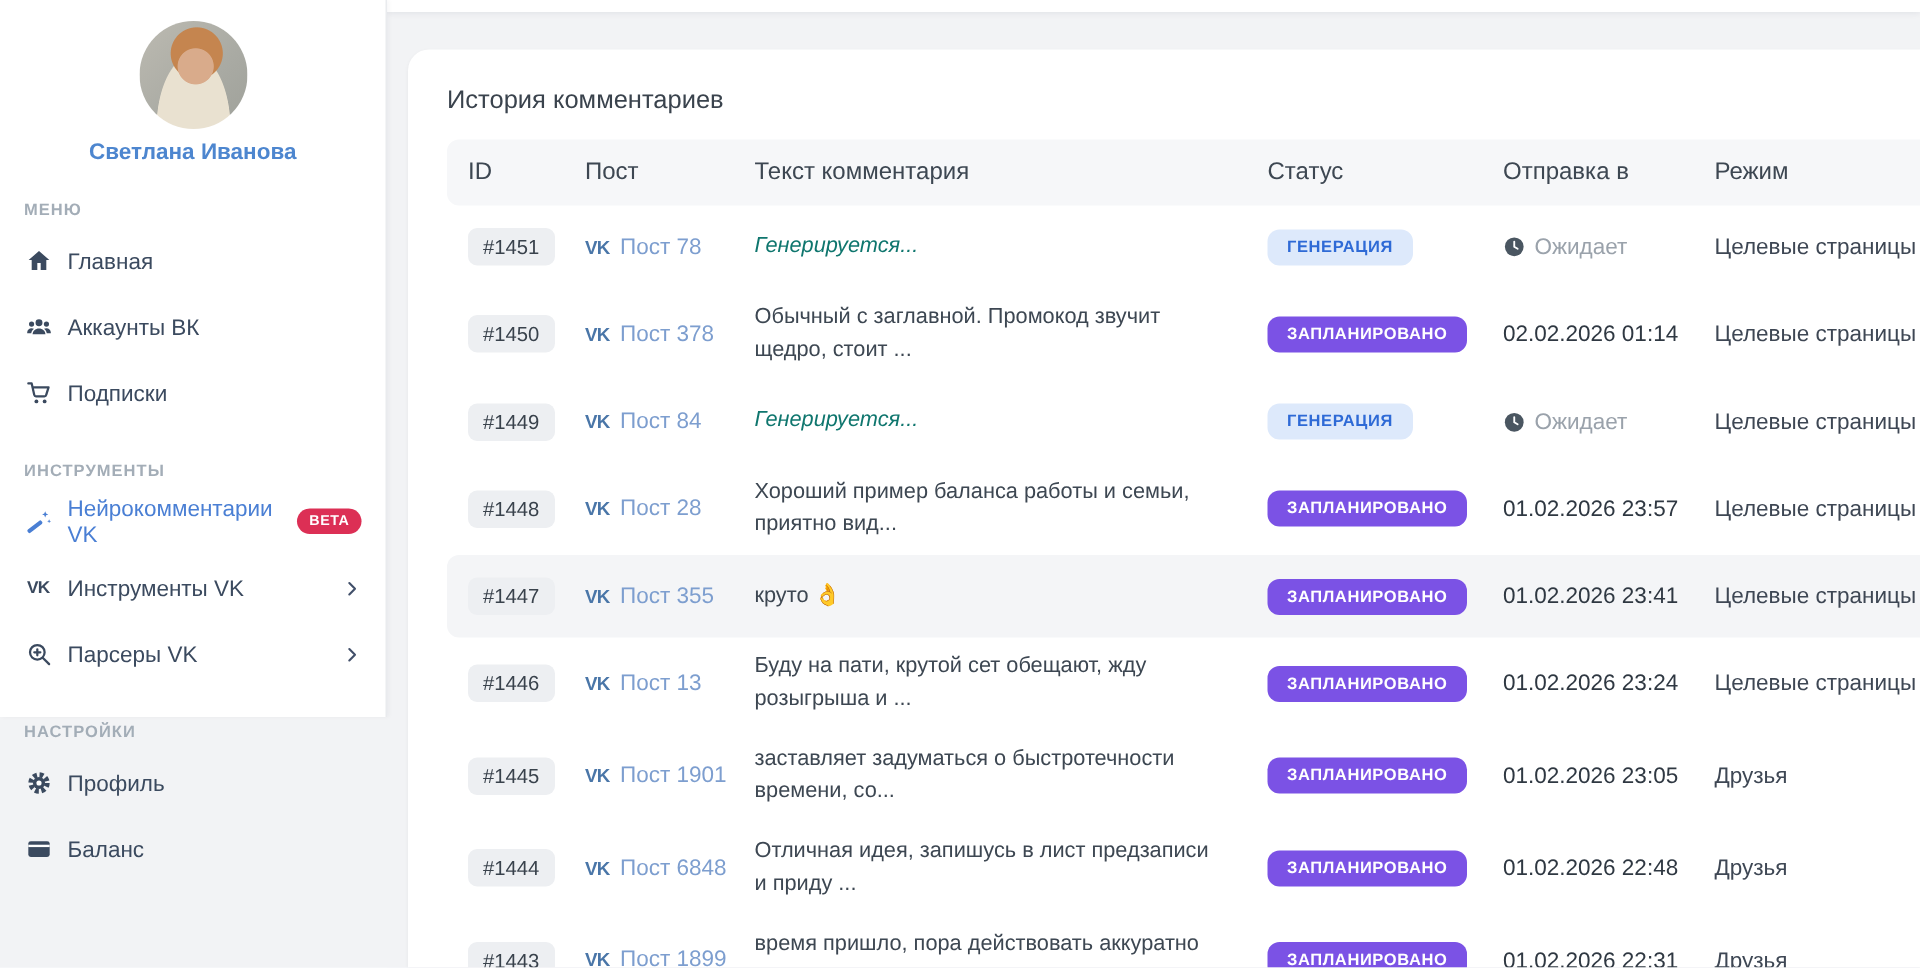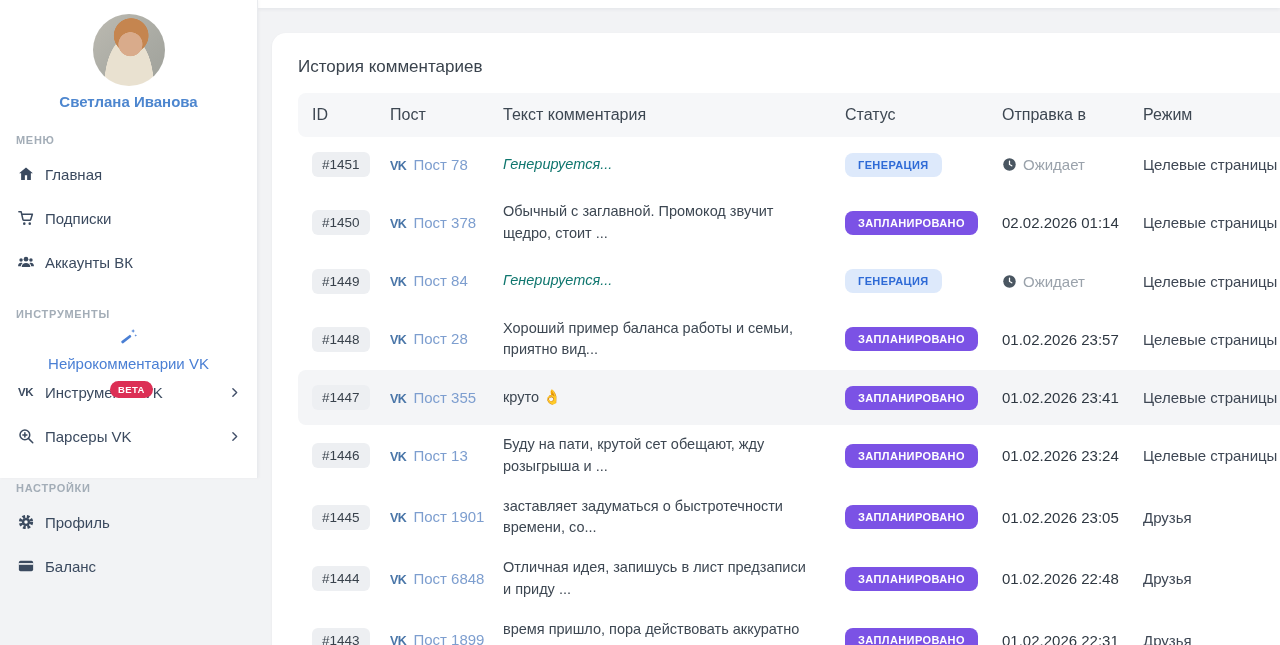--- a/index.html
+++ b/index.html
@@ -19,21 +19,21 @@
   }
   .username { display:block; text-align:center; margin-top:7px; color:#4d86cf;
     font-size:15px; font-weight:700; text-decoration:none; cursor:pointer; }
   .section-label { margin:24px 16px 6px; font-size:11px; font-weight:600;
     letter-spacing:.7px; color:#a3adb7; }
   .side-item { height:44px; display:flex; align-items:center; gap:10px;
     padding:0 16px; font-size:15px; color:#3b4a5f; cursor:pointer; }
   .side-item .icn { width:19px; height:19px; display:inline-flex; align-items:center;
     justify-content:center; flex:none; }
   .side-item .icn svg { width:18px; height:18px; }
-  .side-item.active { color:#4a7fd4;flex-direction:column; }
+  .side-item.active { color:#4a7fd4; }
   .beta-badge { background:#dc2f55; color:#fff; font-size:9.5px; font-weight:700;
     letter-spacing:.4px; padding:3px 8px; border-radius:10px; margin-left:6px;
     transform:translateY(-1px); }
   .chevron { margin-left:auto; display:inline-flex; color:#42506a; }
   .chevron svg { width:13px; height:13px; }
   .vk-glyph-side::before { content:"VK"; font-weight:800; font-size:11.5px;
     letter-spacing:-.5px; color:currentColor; }
 
   
   .main { flex:1; display:flex; flex-direction:column; background:#f2f3f5; }
@@ -84,39 +84,39 @@
     <div class="side-item">
       <span class="icn">
         <svg viewBox="0 0 24 24" fill="currentColor">
             <path d="M12 3.2 2.8 11h2.7v9h5v-6.2h3v6.2h5v-9h2.7z"></path>
           </svg>
       </span>
       <span>Главная</span>
     </div>
     <div class="side-item">
       <span class="icn">
-        <svg viewBox="0 0 24 24" fill="none" stroke="currentColor" stroke-width="2" stroke-linecap="round" stroke-linejoin="round">
-          <path d="M2.5 3.5h3l2.3 10.2a1.6 1.6 0 0 0 1.6 1.3h7.4a1.6 1.6 0 0 0 1.6-1.3L20.5 7H6.2"></path>
-          <circle cx="9.7" cy="19.5" r="1.7" fill="currentColor" stroke="none"></circle>
-          <circle cx="17" cy="19.5" r="1.7" fill="currentColor" stroke="none"></circle>
-        </svg>
-      </span>
-      <span>Подписки</span>
-    </div>
-    <div class="side-item">
-      <span class="icn">
         <svg viewBox="0 0 24 24" fill="currentColor">
           <circle cx="12" cy="8.2" r="3.1"></circle>
             <circle cx="5.4" cy="9.4" r="2.3"></circle>
             <circle cx="18.6" cy="9.4" r="2.3"></circle>
           <path d="M6.3 18.5c0-3 2.5-5.2 5.7-5.2s5.7 2.2 5.7 5.2z"></path>
           <path d="M1.5 16.8c0-2.2 1.8-3.7 3.9-3.7.8 0 1.5.2 2.1.5-1.3 1-2.2 2.4-2.4 3.9H1.5zM22.5 16.8c0-2.2-1.8-3.7-3.9-3.7-.8 0-1.5.2-2.1.5 1.3 1 2.2 2.4 2.4 3.9h3.6z"></path>
         </svg>
       </span>
       <span>Аккаунты ВК</span>
+    </div>
+    <div class="side-item">
+      <span class="icn">
+        <svg viewBox="0 0 24 24" fill="none" stroke="currentColor" stroke-width="2" stroke-linecap="round" stroke-linejoin="round">
+          <path d="M2.5 3.5h3l2.3 10.2a1.6 1.6 0 0 0 1.6 1.3h7.4a1.6 1.6 0 0 0 1.6-1.3L20.5 7H6.2"></path>
+          <circle cx="9.7" cy="19.5" r="1.7" fill="currentColor" stroke="none"></circle>
+          <circle cx="17" cy="19.5" r="1.7" fill="currentColor" stroke="none"></circle>
+        </svg>
+      </span>
+      <span>Подписки</span>
     </div>
 
     <div class="section-label">ИНСТРУМЕНТЫ</div>
 
     <div class="side-item active">
       <span class="icn">
         <svg viewBox="0 0 24 24" fill="currentColor">
           <rect x="1" y="14.8" width="15.5" height="3.6" rx="1.3" transform="rotate(-38 8 17)"></rect>
           <path d="M17.5 2.5l.8 2 2 .8-2 .8-.8 2-.8-2-2-.8 2-.8zM21 9.5l.5 1.3 1.3.5-1.3.5-.5 1.3-.5-1.3-1.3-.5 1.3-.5z"></path>
         </svg>

